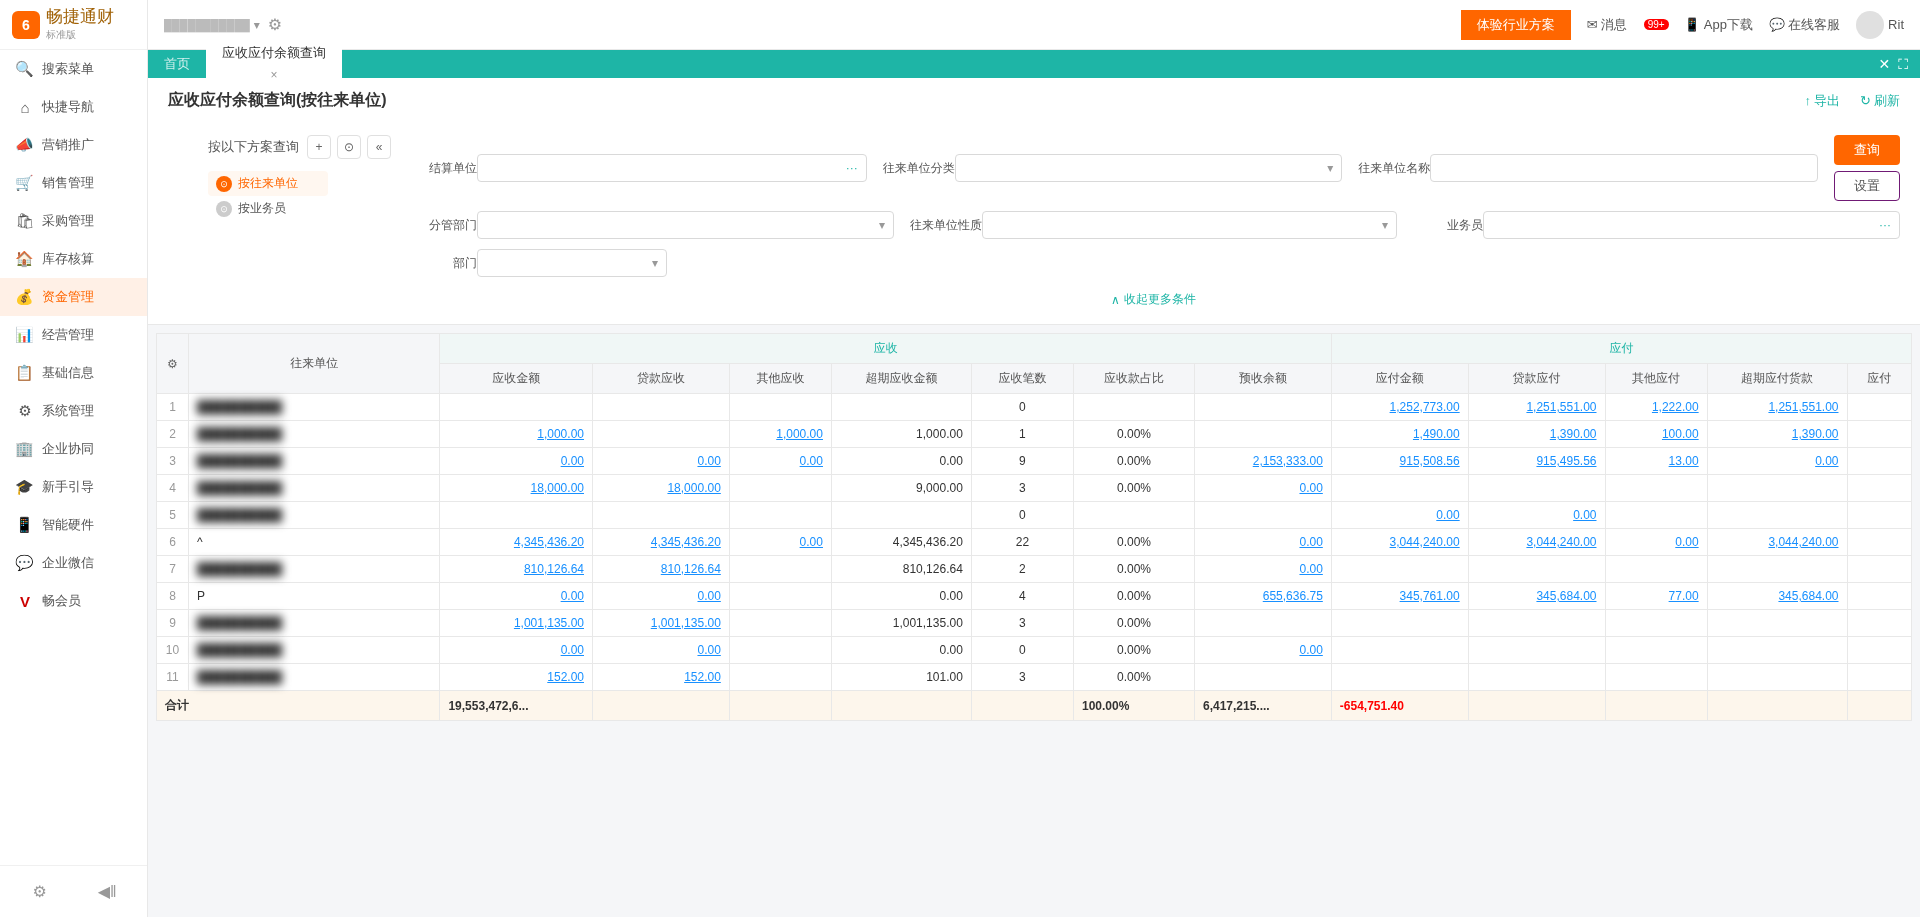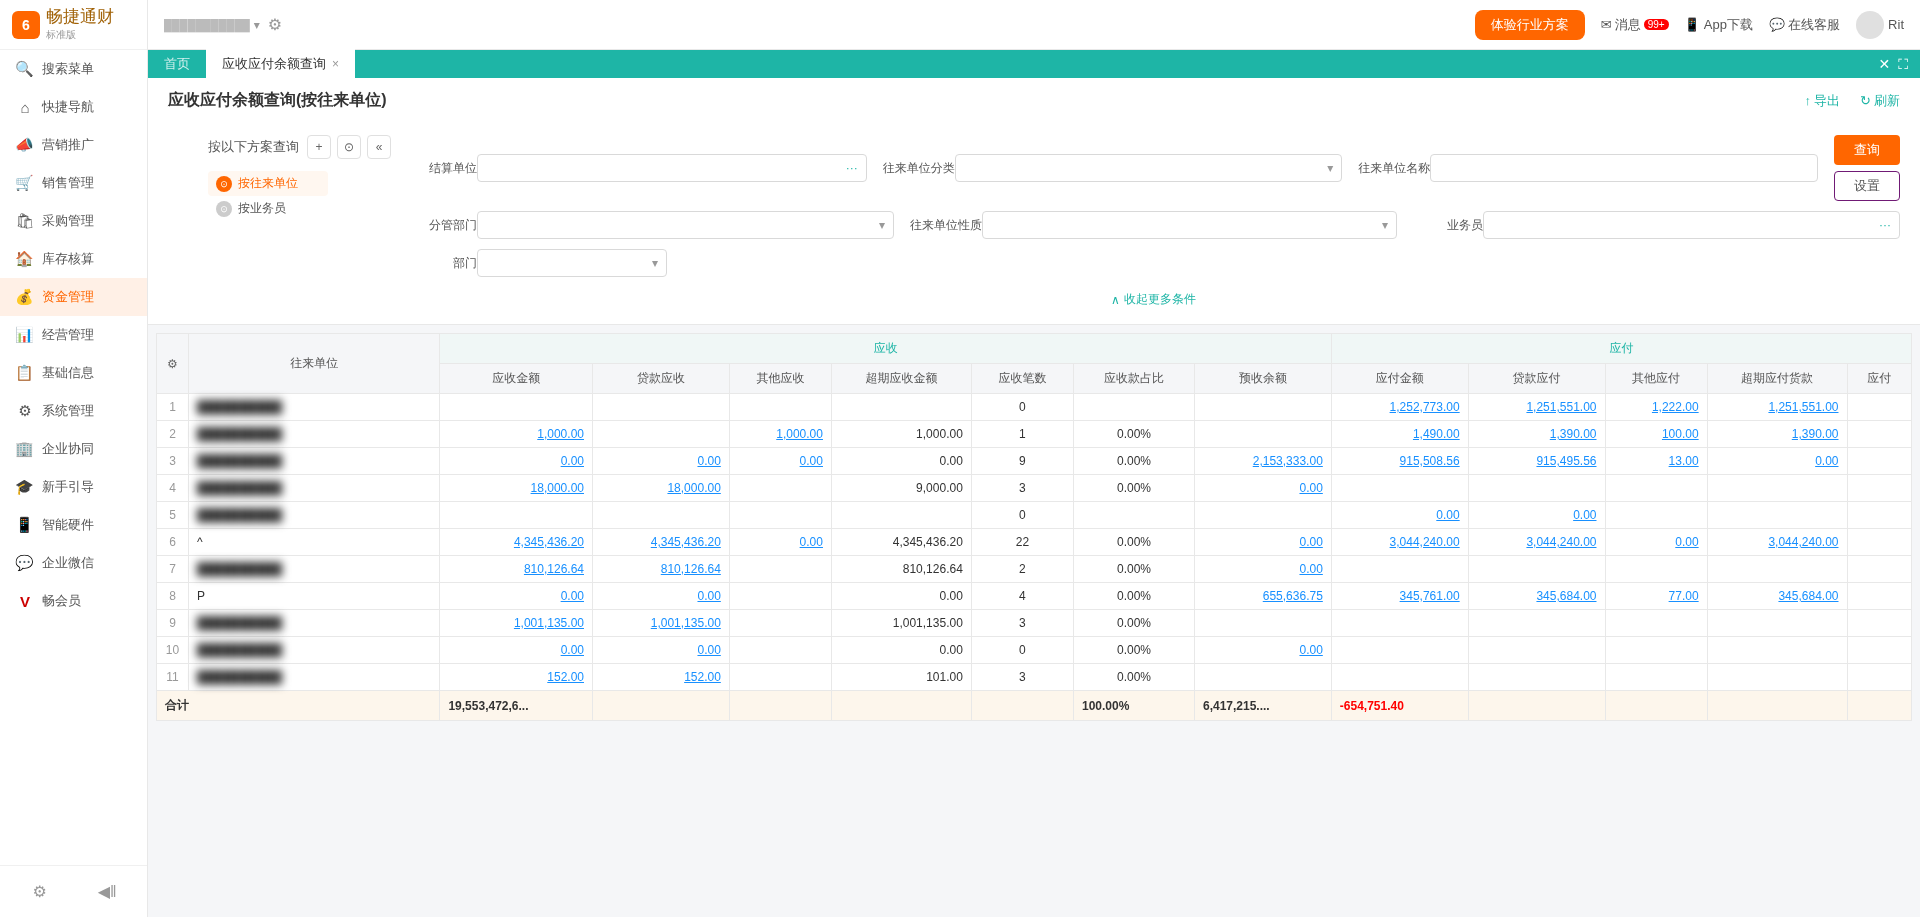--- a/index.html
+++ b/index.html
@@ -23,29 +23,29 @@
     .sidebar-footer-btn { flex: 1; display: flex; align-items: center; justify-content: center; padding: 6px; cursor: pointer; color: #999; font-size: 16px; }
 
     
     .main-content { flex: 1; display: flex; flex-direction: column; overflow: hidden; }
 
     
     .top-header { height: 50px; background: #fff; display: flex; align-items: center; padding: 0 16px; border-bottom: 1px solid #e8e8e8; }
     .breadcrumb-area { flex: 1; display: flex; align-items: center; gap: 8px; }
     .breadcrumb-select { display: flex; align-items: center; gap: 4px; color: #999; font-size: 12px; cursor: pointer; }
     .header-actions { display: flex; align-items: center; gap: 16px; }
-    .btn-solution { background: #f60; color: #fff; border: none; padding: 6px 16px; border-radius: 8px; cursor: pointer; font-size: 13px; }
+    .btn-solution { background: #f60; color: #fff; border: none; padding: 6px 16px; border-radius: 0; cursor: pointer; font-size: 13px; }
     .header-icon-group { display: flex; align-items: center; gap: 16px; color: #555; font-size: 13px; cursor: pointer; }
-    .badge-red { background: #f00; color: #fff; border-radius: 8px; padding: 0 4px; font-size: 10px; margin-left: 0; }
+    .badge-red { background: #f00; color: #fff; border-radius: 8px; padding: 0 4px; font-size: 10px; margin-left: 14px; }
     .user-avatar { width: 28px; height: 28px; background: #e0e0e0; border-radius: 50%; }
 
     
     .tab-bar { height: 28px; background: #1eb5a6; display: flex; align-items: center; padding: 0 0 0 0; }
     .tab-item { height: 40px; display: flex; align-items: center; padding: 0 16px; cursor: pointer; color: rgba(255,255,255,0.8); font-size: 13px; gap: 6px; }
-    .tab-item.active { background: #fff; color: #333; border-radius: 4px 4px 0 0; }
+    .tab-item.active { background: #fff; color: #333; border-radius: 4px 4px 0 0; flex-direction: column; }
     .tab-close { font-size: 12px; color: #999; cursor: pointer; }
     .tab-bar-actions { margin-left: auto; display: flex; align-items: center; gap: 8px; padding-right: 12px; color: #fff; font-size: 16px; cursor: pointer; }
 
     
     .page-content { flex: 1; overflow: hidden; background: #f5f6f8; display: flex; flex-direction: column; }
     .page-header { background: #fff; padding: 12px 20px 0; display: flex; align-items: center; justify-content: space-between; }
     .page-title { font-size: 16px; font-weight: bold; color: #333; padding-bottom: 12px; }
     .page-header-actions { display: flex; gap: 8px; align-items: center; color: #1eb5a6; font-size: 13px; cursor: pointer; padding-bottom: 12px; }
 
     

